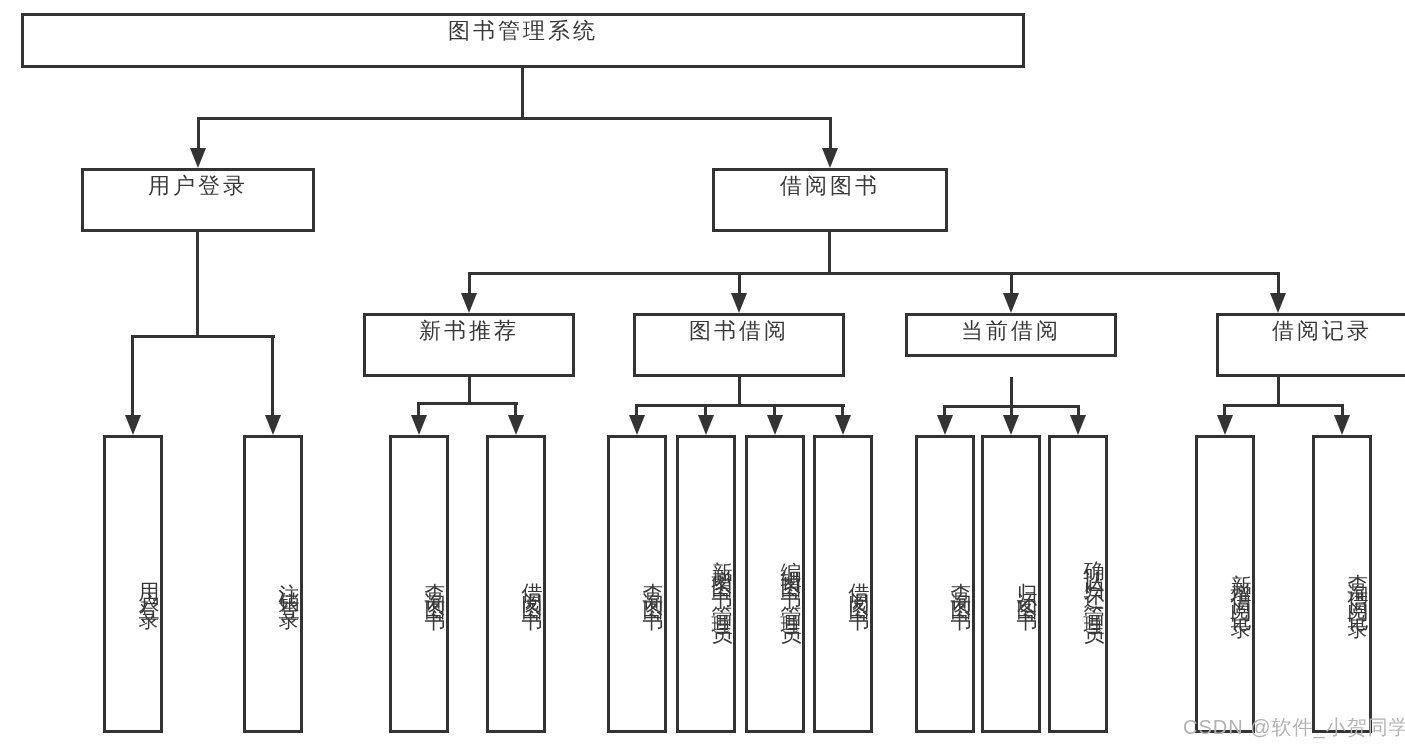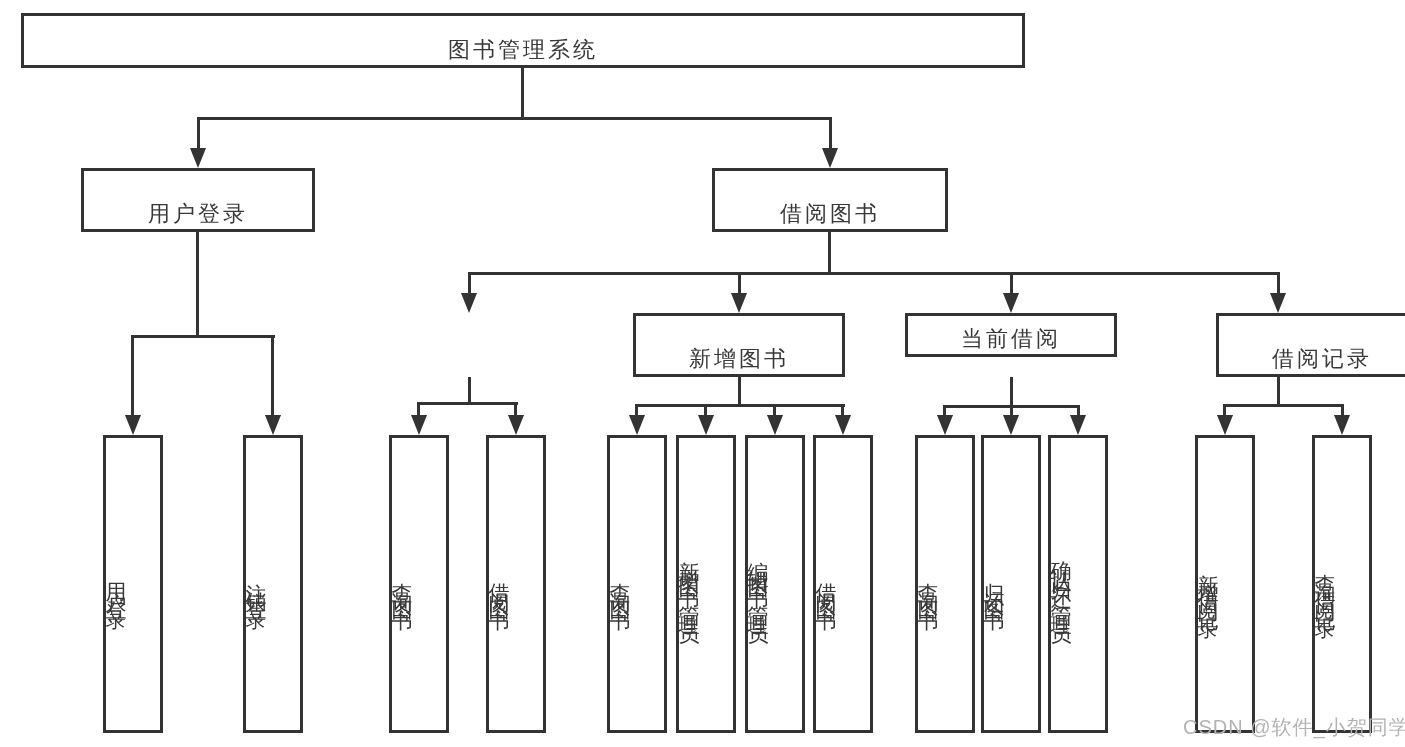--- a/index.html
+++ b/index.html
@@ -3,21 +3,21 @@
 <meta charset="utf-8">
 <style>
   :root{
     --line:#333333; --text:#383838; --background:#ffffff; --watermark:#b3b3b3;
   }
   html,body{margin:0;padding:0;}
   body{background:var(--background);font-family:"Liberation Sans","DejaVu Sans",sans-serif;}
   .canvas{position:relative;width:1405px;height:747px;background:var(--background);overflow:hidden;}
   .box{
     position:absolute;box-sizing:border-box;border:3px solid var(--line);
-    background:var(--background);display:flex;align-items:flex-end;justify-content:center;
+    background:var(--background);display:flex;align-items:flex-start;justify-content:center;
     color:var(--text);
   }
   .h-box{font-size:22px;letter-spacing:3px;}
   .h-box span{white-space:nowrap;}
   .v-box{writing-mode:vertical-rl;font-size:21px;letter-spacing:9px;line-height:1;}
   .line{position:absolute;background:var(--line);}
   .arrow{
     position:absolute;width:0;height:0;
     border-left:8px solid transparent;border-right:8px solid transparent;
     border-top:20px solid var(--line);
@@ -61,22 +61,25 @@
   <div class="line" style="left:468px;top:272px;width:812px;height:3px"></div>
   <div class="line" style="left:468px;top:272px;width:3px;height:25px"></div>
   <div class="line" style="left:738px;top:272px;width:3px;height:25px"></div>
   <div class="line" style="left:1010px;top:272px;width:3px;height:25px"></div>
   <div class="line" style="left:1277px;top:272px;width:3px;height:25px"></div>
   <div class="arrow" style="left:461px;top:293px"></div>
   <div class="arrow" style="left:731px;top:293px"></div>
   <div class="arrow" style="left:1003px;top:293px"></div>
   <div class="arrow" style="left:1270px;top:293px"></div>
 
+  <div class="box h-box" style="left:363px;top:313px;width:212px;height:64px">
+    <span>新书推荐</span>
+  </div>
   <div class="box h-box" style="left:633px;top:313px;width:212px;height:64px">
-    <span>新增图书</span>
+    <span>图书借阅</span>
   </div>
   <div class="box h-box" style="left:905px;top:313px;width:212px;height:44px">
     <span>当前借阅</span>
   </div>
   <div class="box h-box" style="left:1216px;top:313px;width:212px;height:64px">
     <span>借阅记录</span>
   </div>
 
   <div class="line" style="left:468px;top:377px;width:3px;height:28px"></div>
   <div class="line" style="left:417px;top:402px;width:101px;height:3px"></div>

